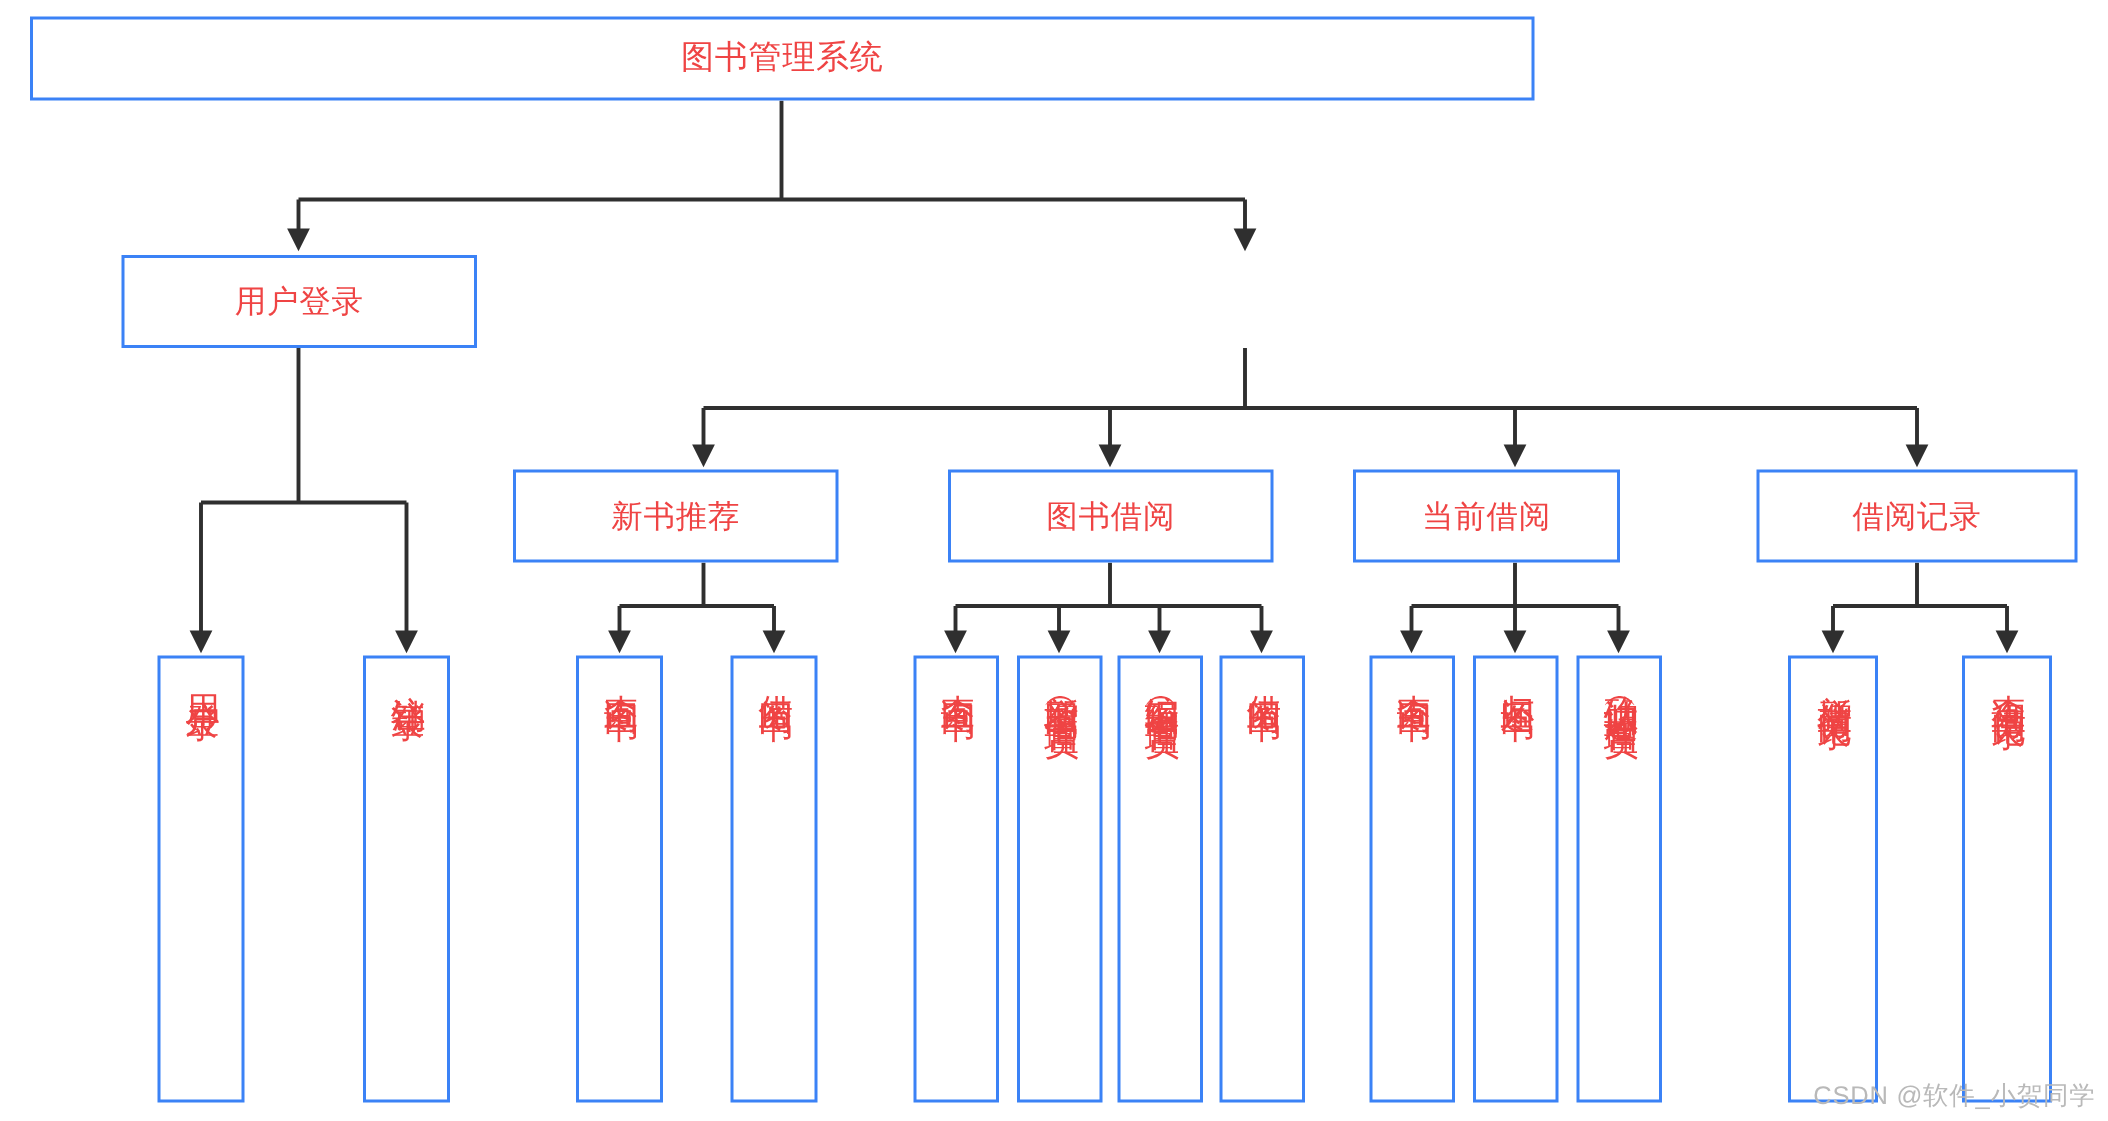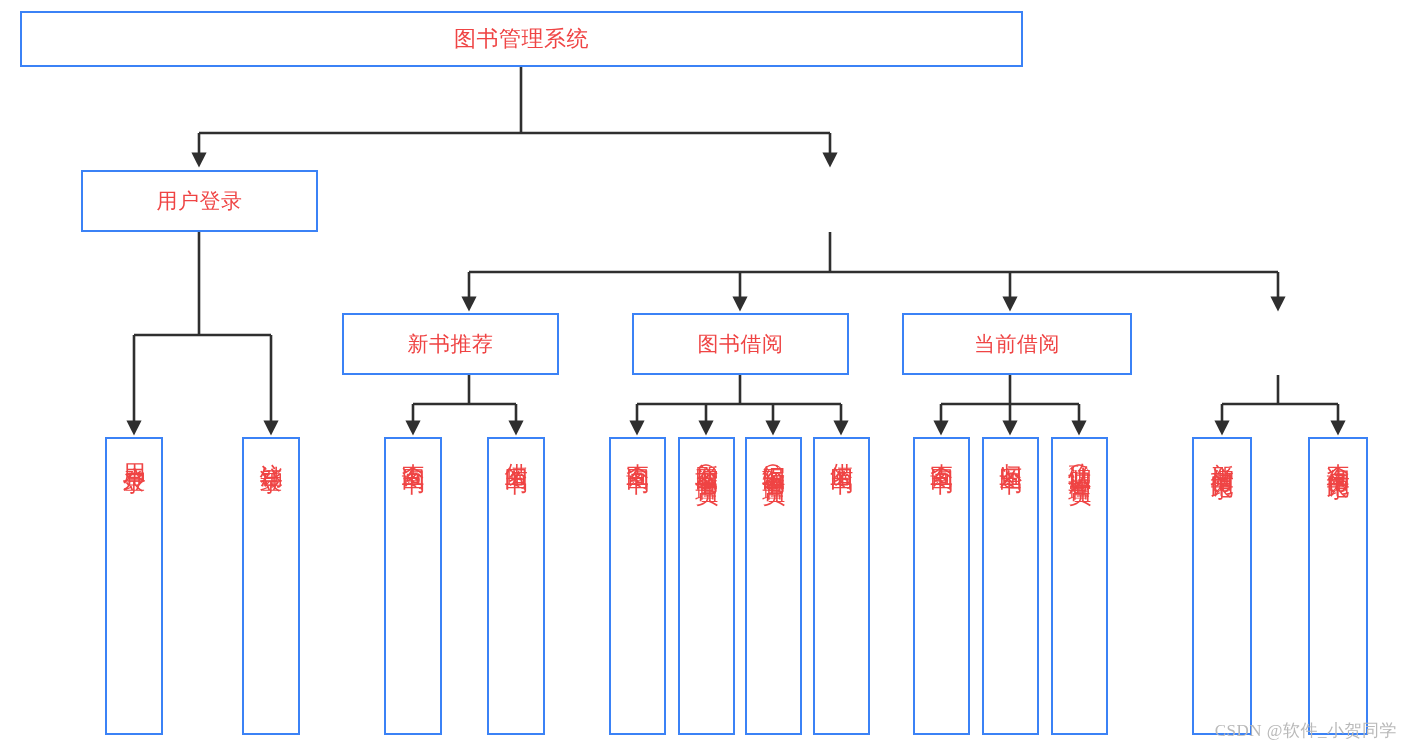--- a/index.html
+++ b/index.html
@@ -62,21 +62,21 @@
     white-space: nowrap;
   }
   .watermark {
     position: absolute;
     right: 8px;
     bottom: 5px;
     font-size: 17px;
     color: #b9b9b9;
     letter-spacing: 0.5px;
     white-space: nowrap;
-    font-family: Liberation Serif, serif;
+    font-family: Liberation Sans, sans-serif;
   }
 </style>
 </head>
 <body>
 
 <div id="canvas">
 
   <svg class="wires" viewBox="0 0 1405 747" xmlns="http://www.w3.org/2000/svg">
     <defs>
       <marker id="arrow" viewBox="0 0 12 12" refX="6" refY="6" markerWidth="7" markerHeight="7" orient="auto-start-reverse">
@@ -137,24 +137,27 @@
 
 
   <div class="node horiz" style="left:342px; top:313px; width:217px; height:62px;">
     <span class="lbl">新书推荐</span>
   </div>
 
   <div class="node horiz" style="left:632px; top:313px; width:217px; height:62px;">
     <span class="lbl">图书借阅</span>
   </div>
 
-  <div class="node horiz" style="left:902px; top:313px; width:230px; height:62px;">
+  <div class="node horiz" style="left:902px; top:313px; width:178px; height:62px;">
     <span class="lbl">当前借阅</span>
   </div>
 
+  <div class="node horiz" style="left:1171px; top:313px; width:214px; height:62px;">
+    <span class="lbl">借阅记录</span>
+  </div>
 
   <div class="node leaf" style="left:105px; top:437px; width:58px; height:298px;">
     <span class="lbl">用户登录</span>
   </div>
 
   <div class="node leaf" style="left:242px; top:437px; width:58px; height:298px;">
     <span class="lbl">注销登录</span>
   </div>
 
   <div class="node leaf" style="left:384px; top:437px; width:58px; height:298px;">

